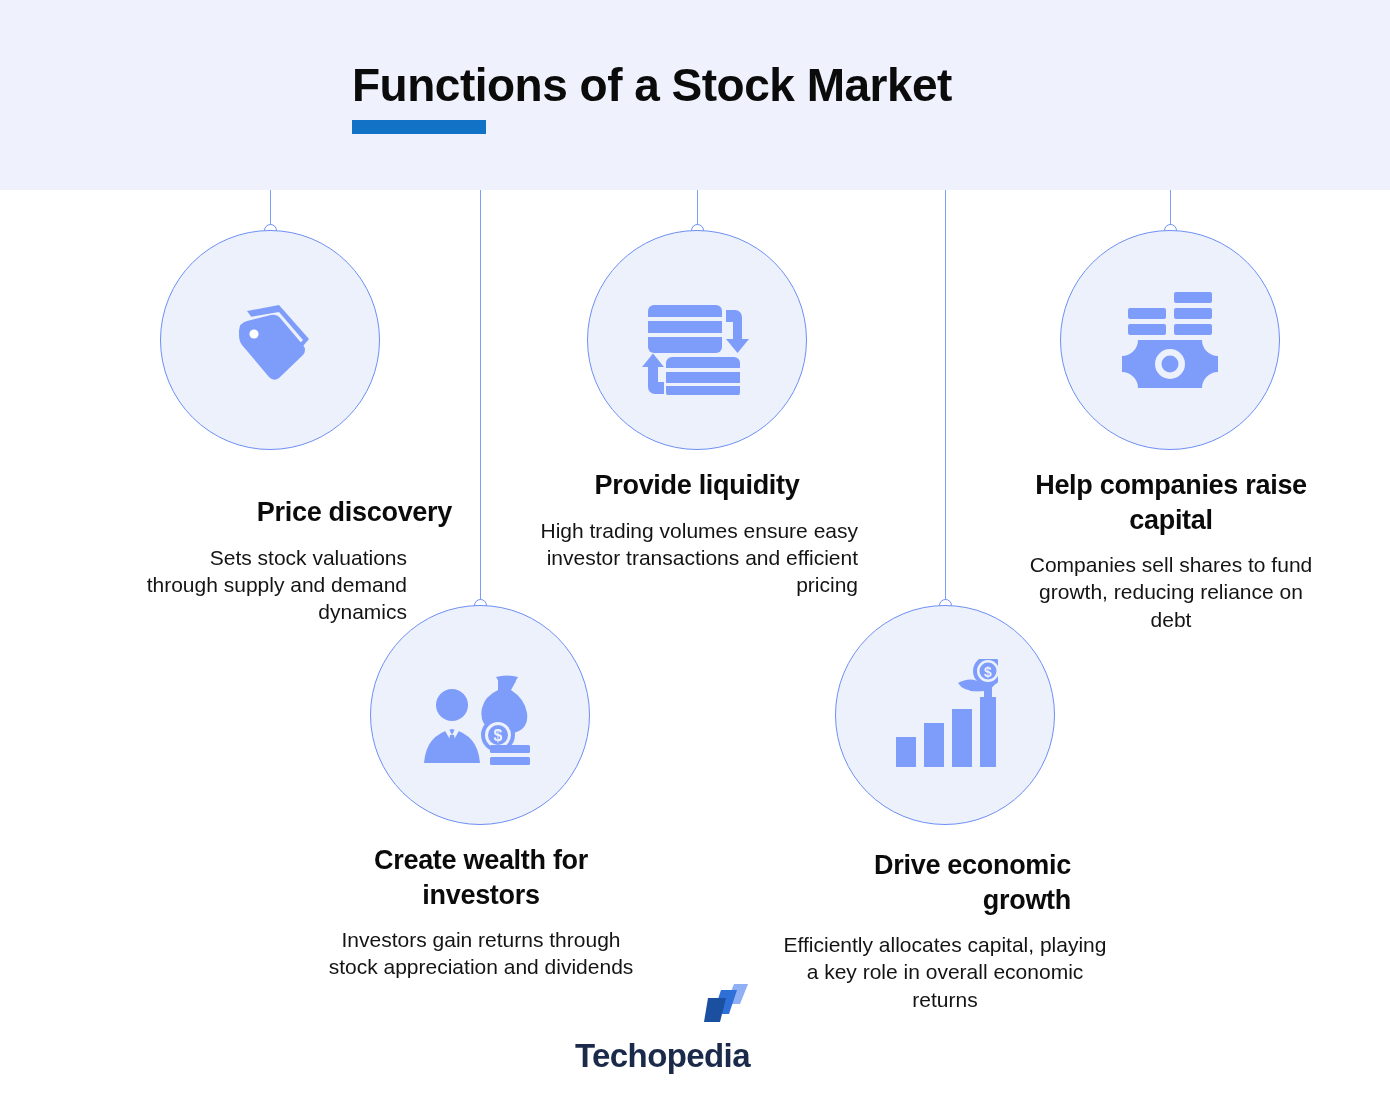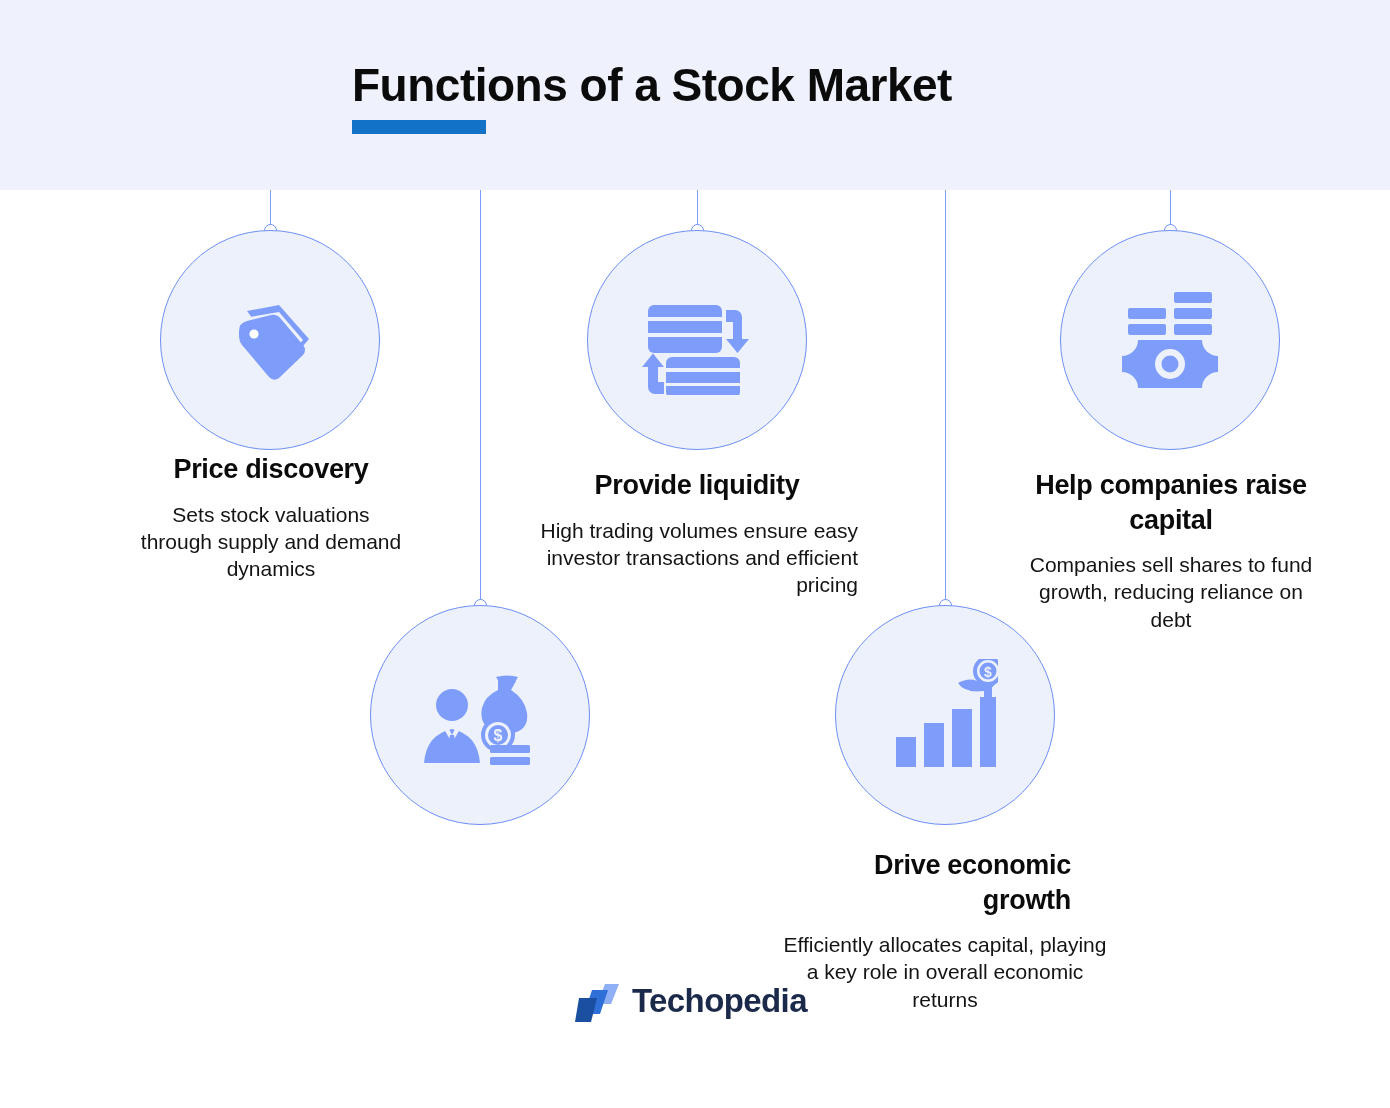--- a/index.html
+++ b/index.html
@@ -84,21 +84,21 @@
     margin-top:14px;
     font-size:21px;
     color:#141414;
     line-height:1.3;
   }
 
   
   .logo {
     position:absolute;
     left:575px; top:982px;
-    display:flex; align-items:flex-start; gap:11px;
+    display:flex; align-items:flex-end; gap:11px;flex-direction:column;
   }
   .logo-text {
     font-size:33px; font-weight:bold;
     color:#1b2a4a;
     letter-spacing:-0.6px;
   }
 </style>
 </head>
 <body>
 
@@ -131,21 +131,21 @@
             <path d="M30 24 L62 18 L92 52 L70 78 Z" fill="#7e9dfa"></path>
             <path d="M33 30 L62 25 L86 53 L70 70 Z" fill="#edf1fb"></path>
 
             <path d="M22 44 Q22 36 30 34 L54 28 Q60 27 64 32 L86 58 Q90 63 86 68 L62 91 Q57 95 52 90 L25 58 Q22 54 22 48 Z"></path>
             <circle cx="37" cy="47" r="4.6" fill="#ffffff"></circle>
           </g>
         </svg>
       </span>
     </div>
   </div>
-  <div class="item-text" style="left:90px; top:452px; width:362px;">
+  <div class="item-text" style="left:90px; top:495px; width:362px;text-align:right;">
     <div class="item-title">Price discovery</div>
     <div class="item-desc" style="padding:0 45px;">Sets stock valuations through supply and demand dynamics</div>
   </div>
 
   <div class="circle" style="left:587px; top:230px;">
     <div class="circle-inner">
       <span>
         <svg class="icon-svg" width="110" height="110" viewBox="0 0 110 110">
           <g fill="#7e9dfa">
 
@@ -224,20 +224,24 @@
             <circle cx="76" cy="76" r="13" fill="#edf1fb"></circle>
             <circle cx="76" cy="76" r="10" fill="#7e9dfa"></circle>
             <text x="76" y="82" font-family="'Liberation Sans', sans-serif" font-size="16" font-weight="bold" fill="#edf1fb" text-anchor="middle">$</text>
 
             <rect x="68" y="86" width="40" height="8" rx="1.5"></rect>
             <rect x="68" y="98" width="40" height="8" rx="1.5"></rect>
           </g>
         </svg>
       </span>
     </div>
+  </div>
+  <div class="item-text" style="left:300px; top:843px; width:362px;">
+    <div class="item-title" style="padding:0 70px;">Create wealth for investors</div>
+    <div class="item-desc" style="padding:0 18px;">Investors gain returns through stock appreciation and dividends</div>
   </div>
 
   <div class="circle" style="left:835px; top:605px;">
     <div class="circle-inner">
       <span>
         <svg class="icon-svg" width="106" height="112" viewBox="0 0 106 112">
           <g fill="#7e9dfa">
 
             <rect x="4" y="78" width="20" height="30"></rect>
             <rect x="32" y="64" width="20" height="44"></rect>

